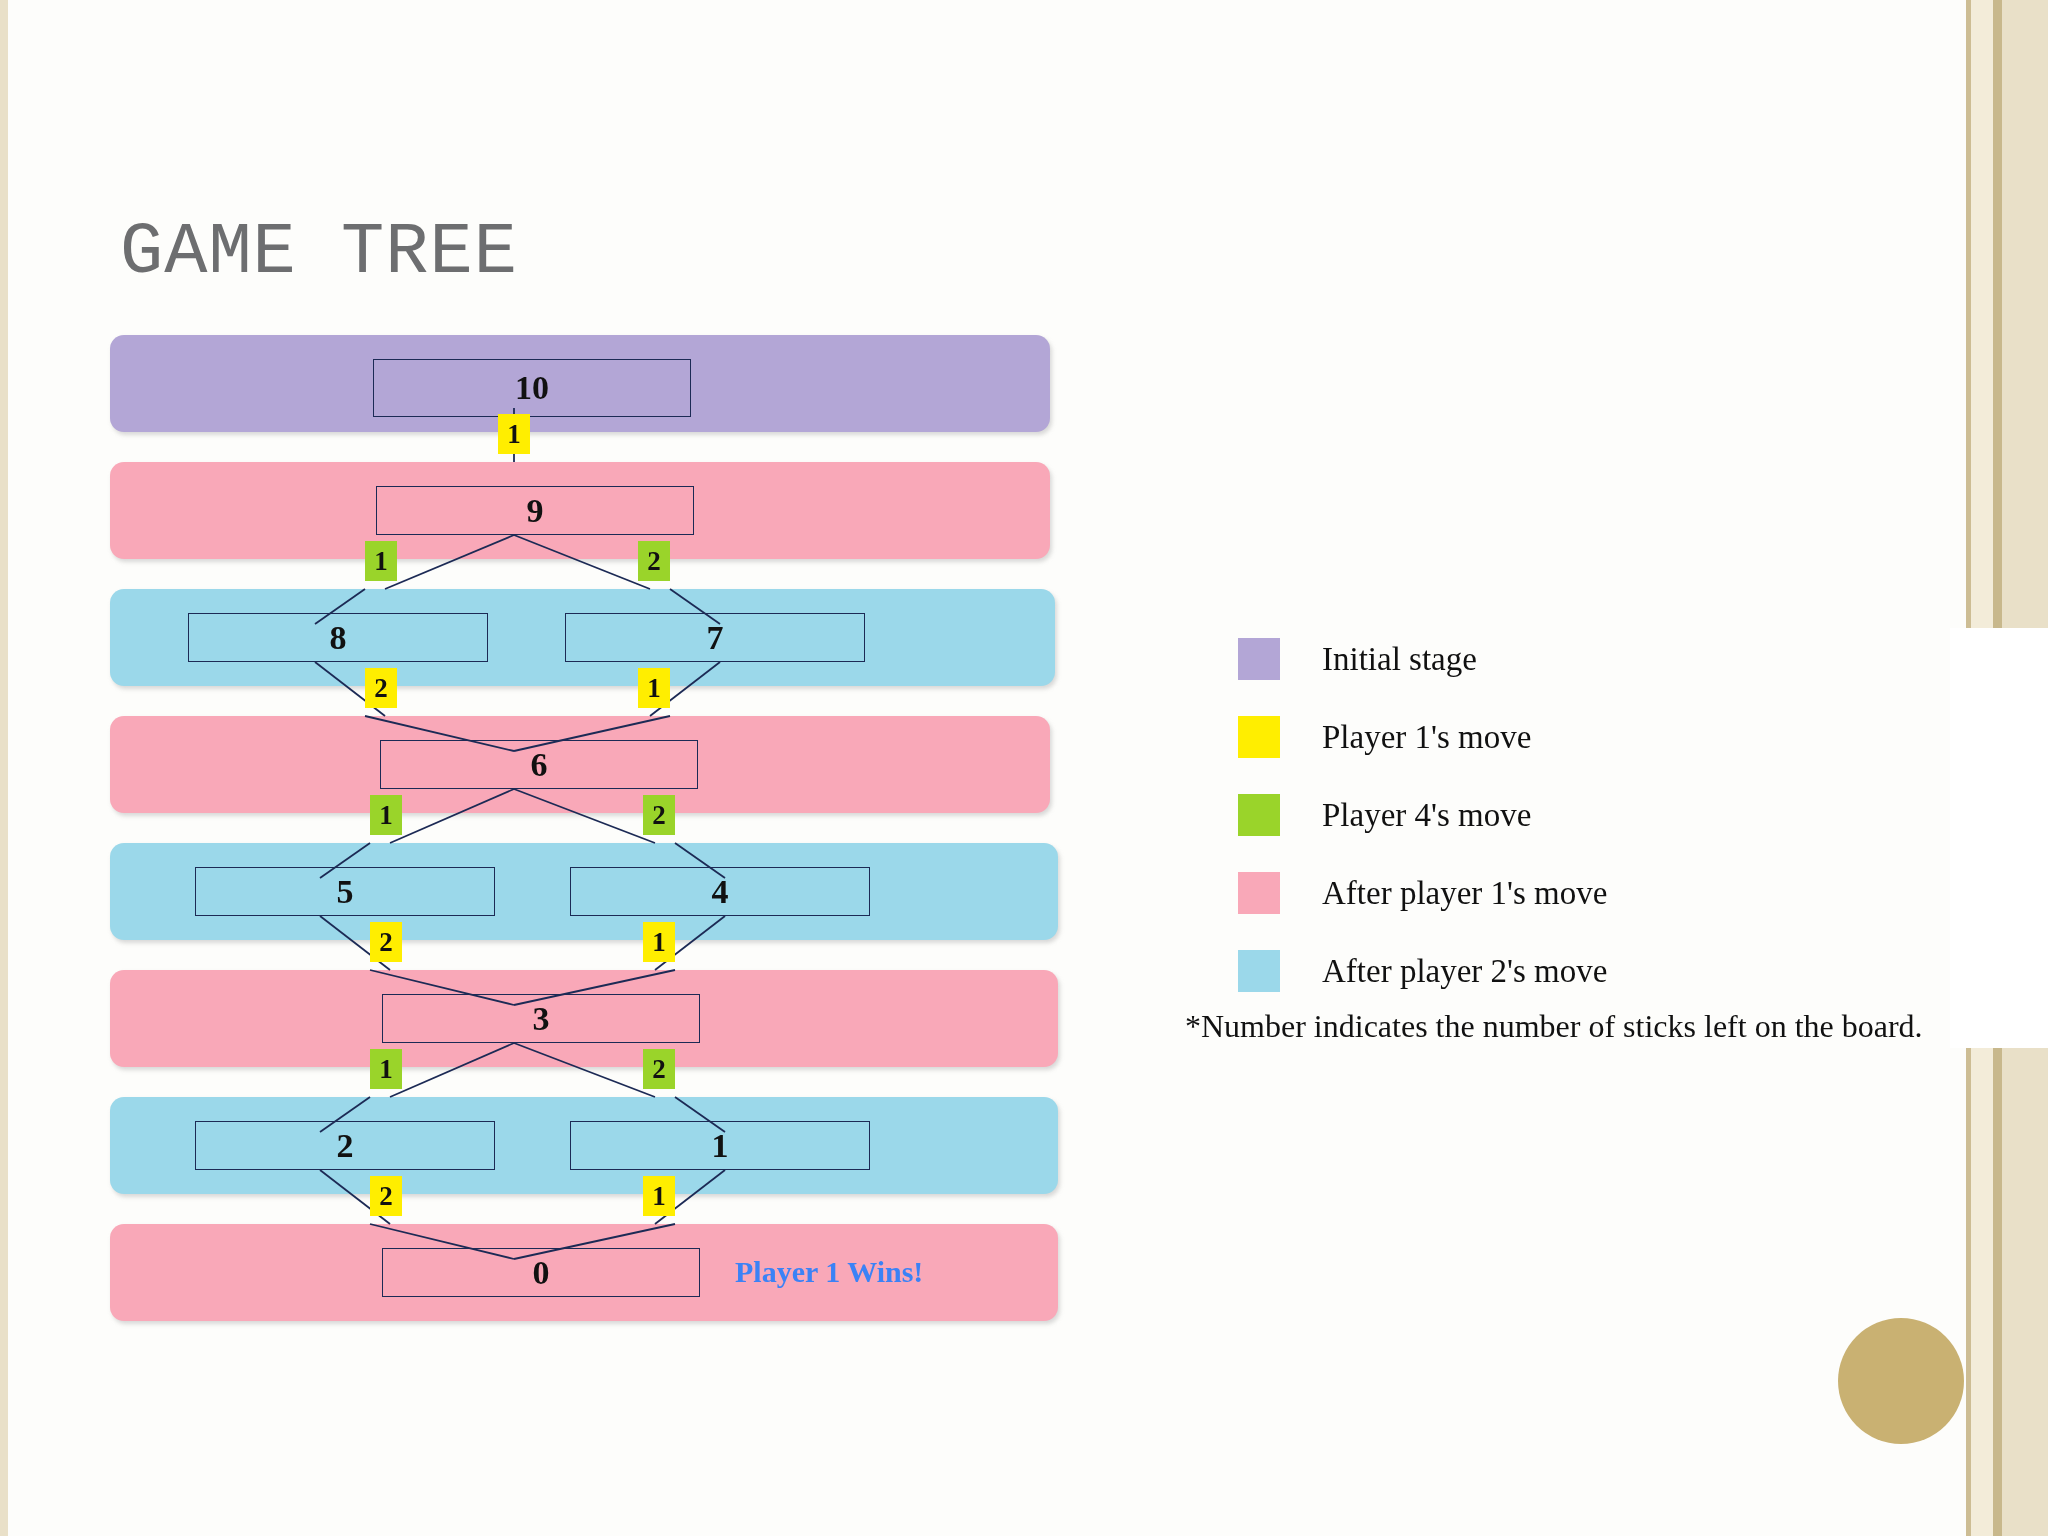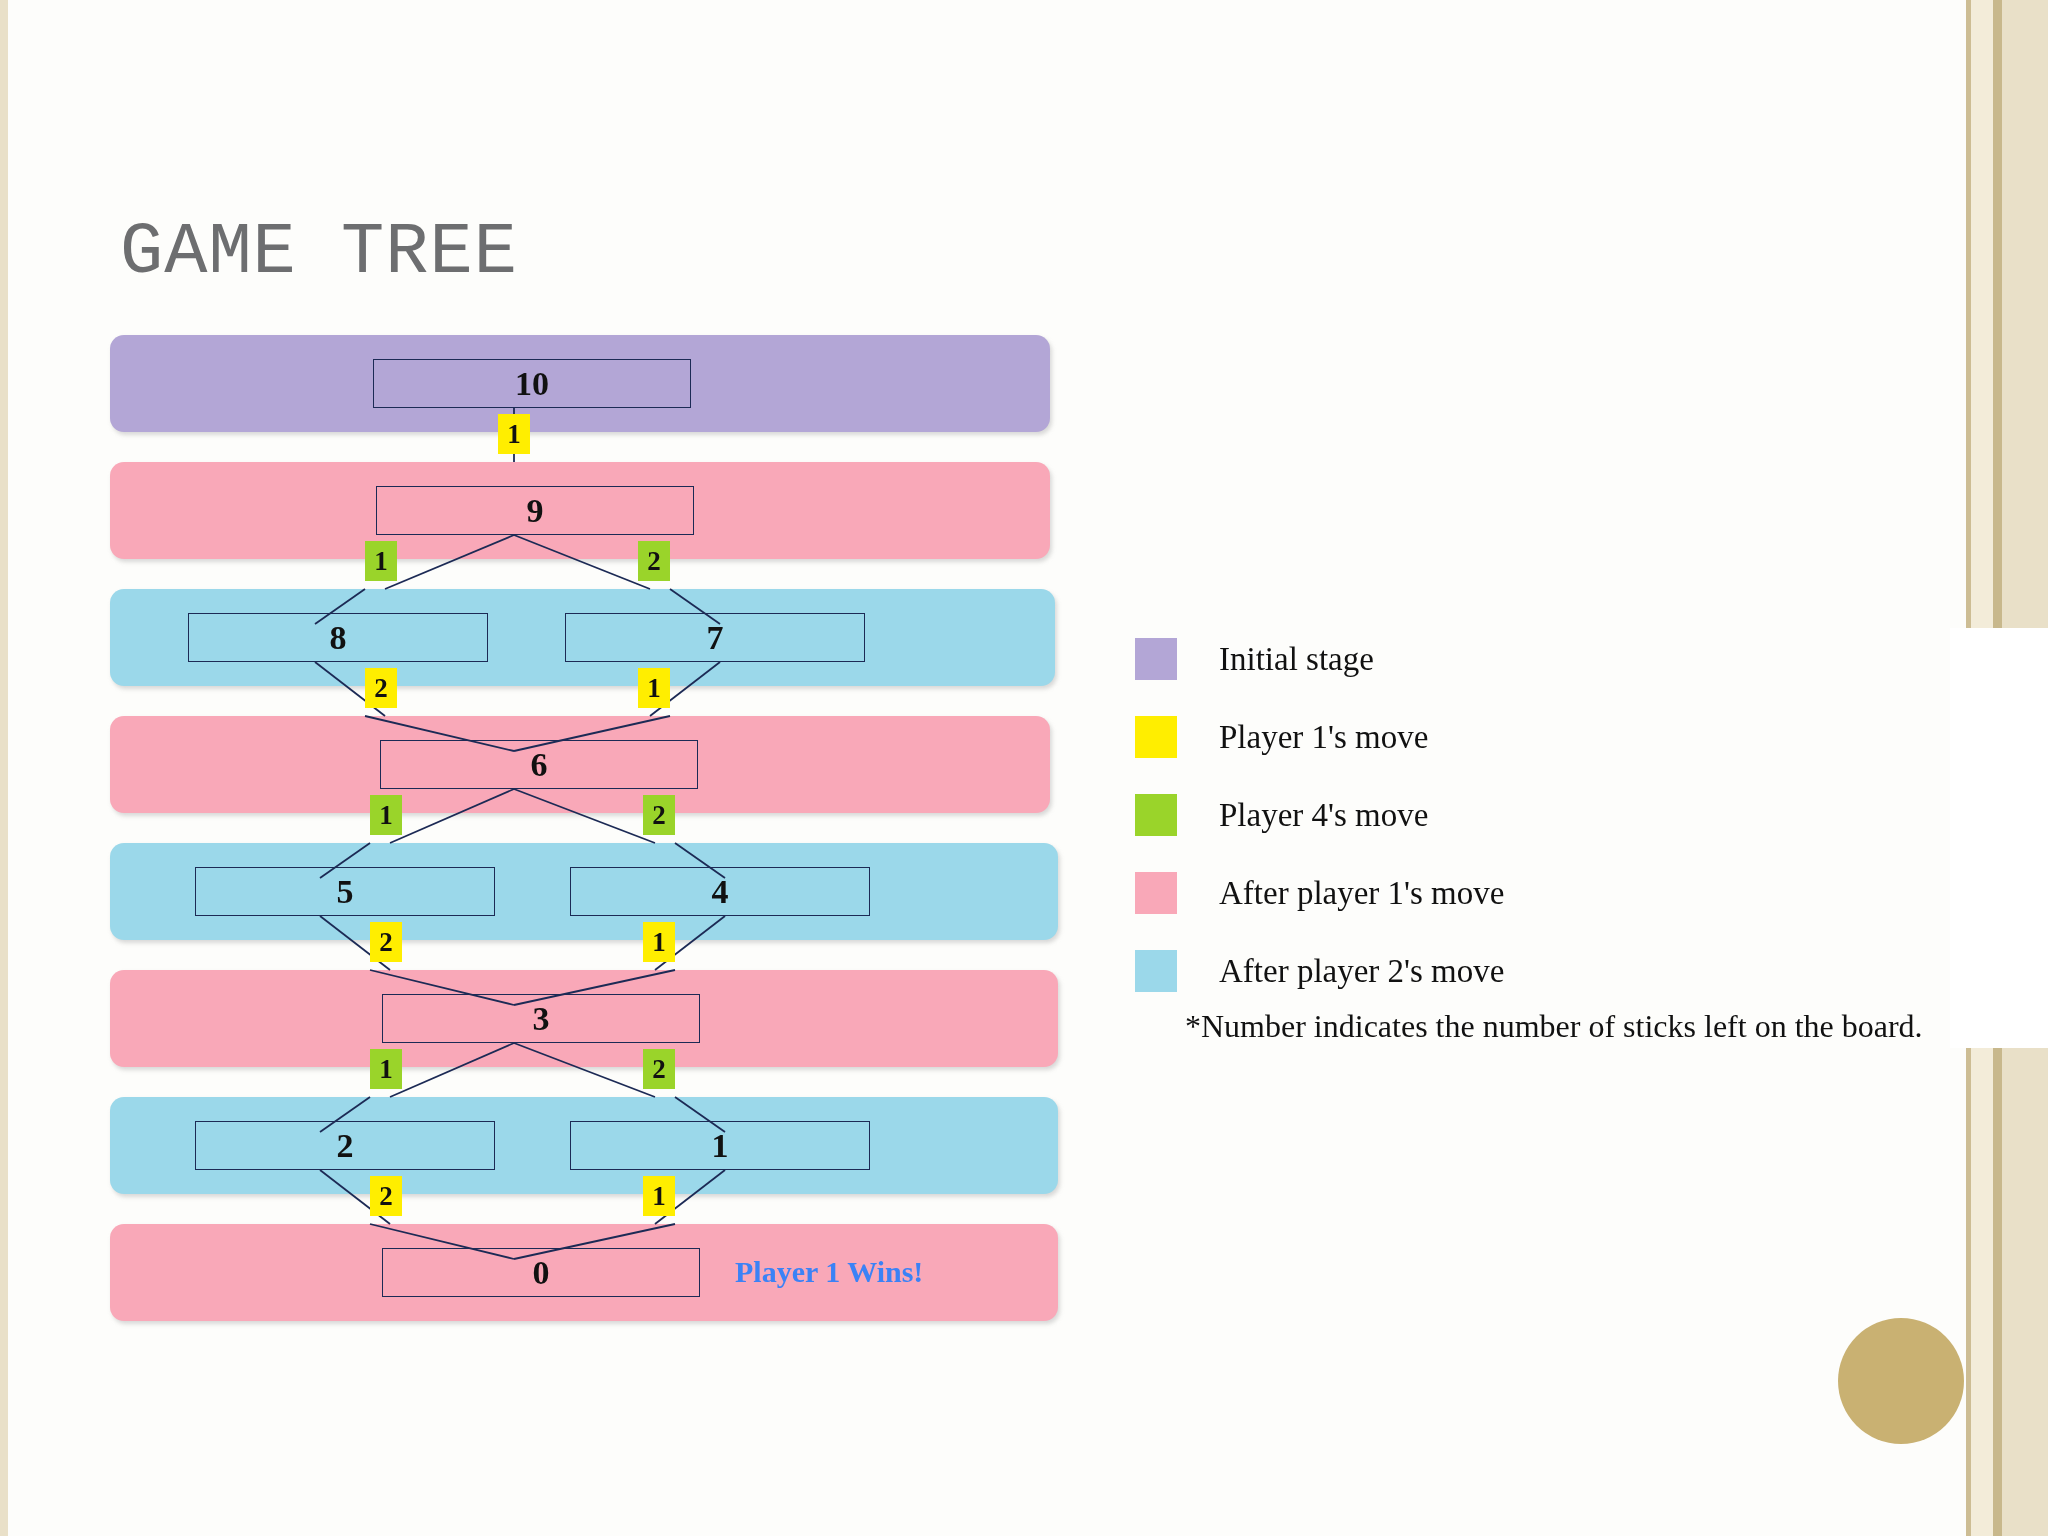--- a/index.html
+++ b/index.html
@@ -75,21 +75,21 @@
   #win-text{
     position:absolute;
     font-size:30px;font-weight:bold;color:#3b82f6;
     font-family:"Liberation Serif", serif;
     white-space:nowrap;
     z-index:7;
   }
 
   
   #legend{
-    position:absolute;left:1135px;top:620px;
+    position:absolute;left:1238px;top:620px;
     width:800px;
     z-index:20;
     background:transparent;
   }
   .legend-row{
     display:flex;align-items:center;
     height:78px;
   }
   .swatch{width:42px;height:42px;flex:0 0 42px;}
   .legend-label{
@@ -166,21 +166,21 @@
       <line x1="404" y1="708" x2="545" y2="762"></line>
       <line x1="565" y1="762" x2="615" y2="797"></line>
 
       <line x1="210" y1="835" x2="280" y2="889"></line>
       <line x1="260" y1="889" x2="404" y2="924"></line>
       <line x1="615" y1="835" x2="545" y2="889"></line>
       <line x1="565" y1="889" x2="404" y2="924"></line>
     </g>
   </svg>
 
-  <div class="node" style="left:263px; top:24px;  width:318px; height:49px;  z-index:4;">10</div>
+  <div class="node" style="left:263px; top:24px;  width:318px; height:58px;  z-index:4;">10</div>
   <div class="node" style="left:266px; top:151px;width:318px; height:49px;  z-index:4;">9</div>
 
   <div class="node" style="left:78px;  top:278px;width:300px; height:49px;  z-index:4;">8</div>
   <div class="node" style="left:455px; top:278px;width:300px; height:49px;  z-index:4;">7</div>
 
   <div class="node" style="left:270px; top:405px;width:318px; height:49px;  z-index:4;">6</div>
 
   <div class="node" style="left:85px;  top:532px;width:300px; height:49px;  z-index:4;">5</div>
   <div class="node" style="left:460px; top:532px;width:300px; height:49px;  z-index:4;">4</div>
 

